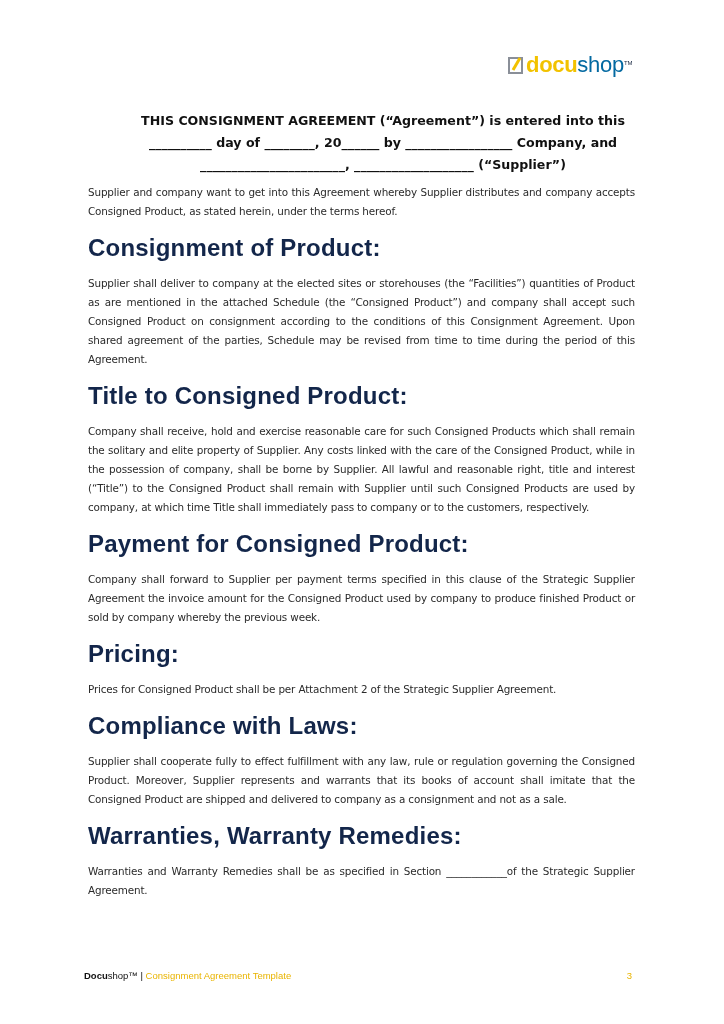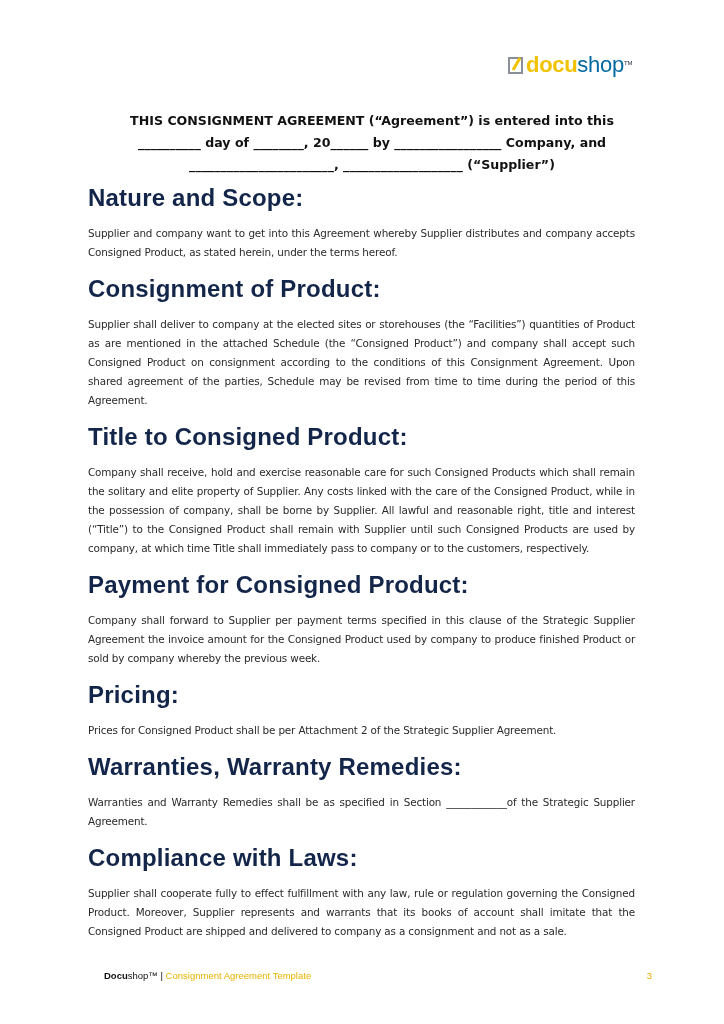--- a/index.html
+++ b/index.html
@@ -4,28 +4,28 @@
 <style>
   html, body { margin: 0; padding: 0; background: #ffffff; }
   body { width: 724px; height: 1024px; position: relative; overflow: hidden; font-family: "Liberation Sans", sans-serif; color: #222; }
   .logo { position: absolute; top: 52px; left: 508px; display: flex; align-items: center; }
   .logo-icon { width: 15px; height: 17px; border: 2px solid #8a8f98; box-sizing: border-box; position: relative; margin-right: 3px; background: #fff; }
   .logo-icon::after { content: ""; position: absolute; left: 5px; top: -2px; width: 3px; height: 14px; background: #f2c200; transform: rotate(30deg); }
   .logo-docu { font-family: "Liberation Sans", sans-serif; font-weight: bold; font-size: 22px; color: #f2c200; letter-spacing: -0.3px; }
   .logo-shop { font-family: "Liberation Sans", sans-serif; font-size: 22px; color: #0369a1; letter-spacing: -0.3px; }
   .logo-tm { font-size: 6px; color: #1b2a44; vertical-align: top; position: relative; top: -2px; }
 
-  .intro { position: absolute; top: 110px; left: 92px; width: 560px; text-align: center; font-family: "DejaVu Sans", sans-serif; font-weight: bold; font-size: 12.6px; color: #111; line-height: 22px; }
+  .intro { position: absolute; top: 110px; left: 103px; width: 560px; text-align: center; font-family: "DejaVu Sans", sans-serif; font-weight: bold; font-size: 12.6px; color: #111; line-height: 22px; }
 
   .content { position: absolute; top: 183px; left: 88px; width: 547px; }
   h2 { font-family: "Liberation Sans", sans-serif; font-weight: bold; font-size: 24px; color: #13264a; margin: 0 0 11px 0; line-height: 30px; letter-spacing: 0.2px; }
   p { font-family: "DejaVu Sans", sans-serif; font-size: 10.4px; line-height: 19px; color: #2a2a2a; margin: 0 0 12px 0; text-align: justify; letter-spacing: -0.15px; }
   .sec { margin-bottom: 0; }
 
-  .footer { position: absolute; top: 970px; left: 104px; width: 548px; display: flex; justify-content: space-between; font-family: "Liberation Sans", sans-serif; font-size: 9.5px; }
+  .footer { position: absolute; top: 970px; left: 84px; width: 548px; display: flex; justify-content: space-between; font-family: "Liberation Sans", sans-serif; font-size: 9.5px; }
   .f-docu { font-weight: bold; color: #111; }
   .f-shop { color: #111; }
   .f-title { color: #e9b400; }
   .f-page { color: #e9b400; }
 </style>
 </head>
 <body>
 
 <div class="logo">
   <span class="logo-icon"></span>
@@ -35,46 +35,45 @@
 </div>
 
 <div class="intro">
   <div>THIS CONSIGNMENT AGREEMENT (“Agreement”) is entered into this</div>
   <div>__________ day of ________, 20______ by _________________ Company, and</div>
   <div>_______________________, ___________________ (“Supplier”)</div>
 </div>
 
 <div class="content">
   <div class="sec">
-    <h2>Nature and Scope:</h2>
     <p>Supplier and company want to get into this Agreement whereby Supplier distributes and company accepts Consigned Product, as stated herein, under the terms hereof.</p>
   </div>
   <div class="sec">
     <h2>Consignment of Product:</h2>
     <p>Supplier shall deliver to company at the elected sites or storehouses (the “Facilities”) quantities of Product as are mentioned in the attached Schedule (the “Consigned Product”) and company shall accept such Consigned Product on consignment according to the conditions of this Consignment Agreement.  Upon shared agreement of the parties, Schedule may be revised from time to time during the period of this Agreement.</p>
   </div>
   <div class="sec">
     <h2>Title to Consigned Product:</h2>
     <p>Company shall receive, hold and exercise reasonable care for such Consigned Products which shall remain the solitary and elite property of Supplier.  Any costs linked with the care of the Consigned Product, while in the possession of company, shall be borne by Supplier.  All lawful and reasonable right, title and interest (“Title”) to the Consigned Product shall remain with Supplier until such Consigned Products are used by company, at which time Title shall immediately pass to company or to the customers, respectively.</p>
   </div>
   <div class="sec">
     <h2>Payment for Consigned Product:</h2>
     <p>Company shall forward to Supplier per payment terms specified in this clause of the Strategic Supplier Agreement the invoice amount for the Consigned Product used by company to produce finished Product or sold by company whereby the previous week.</p>
   </div>
   <div class="sec">
     <h2>Pricing:</h2>
     <p>Prices for Consigned Product shall be per Attachment 2 of the Strategic Supplier Agreement.</p>
   </div>
   <div class="sec">
+    <h2>Compliance with Laws:</h2>
+    <p>Supplier shall cooperate fully to effect fulfillment with any law, rule or regulation governing the Consigned Product.  Moreover, Supplier represents and warrants that its books of account shall imitate that the Consigned Product are shipped and delivered to company as a consignment and not as a sale.</p>
+  </div>
+  <div class="sec">
     <h2>Warranties, Warranty Remedies:</h2>
     <p>Warranties and Warranty Remedies shall be as specified in Section ____________of the Strategic Supplier Agreement.</p>
-  </div>
-  <div class="sec">
-    <h2>Compliance with Laws:</h2>
-    <p>Supplier shall cooperate fully to effect fulfillment with any law, rule or regulation governing the Consigned Product.  Moreover, Supplier represents and warrants that its books of account shall imitate that the Consigned Product are shipped and delivered to company as a consignment and not as a sale.</p>
   </div>
 </div>
 
 <div class="footer">
   <span>
     <span class="f-docu">Docu</span><span class="f-shop">shop™</span><span class="f-shop"> | </span><span class="f-title">Consignment Agreement Template</span>
   </span>
   <span class="f-page">3</span>
 </div>
 

